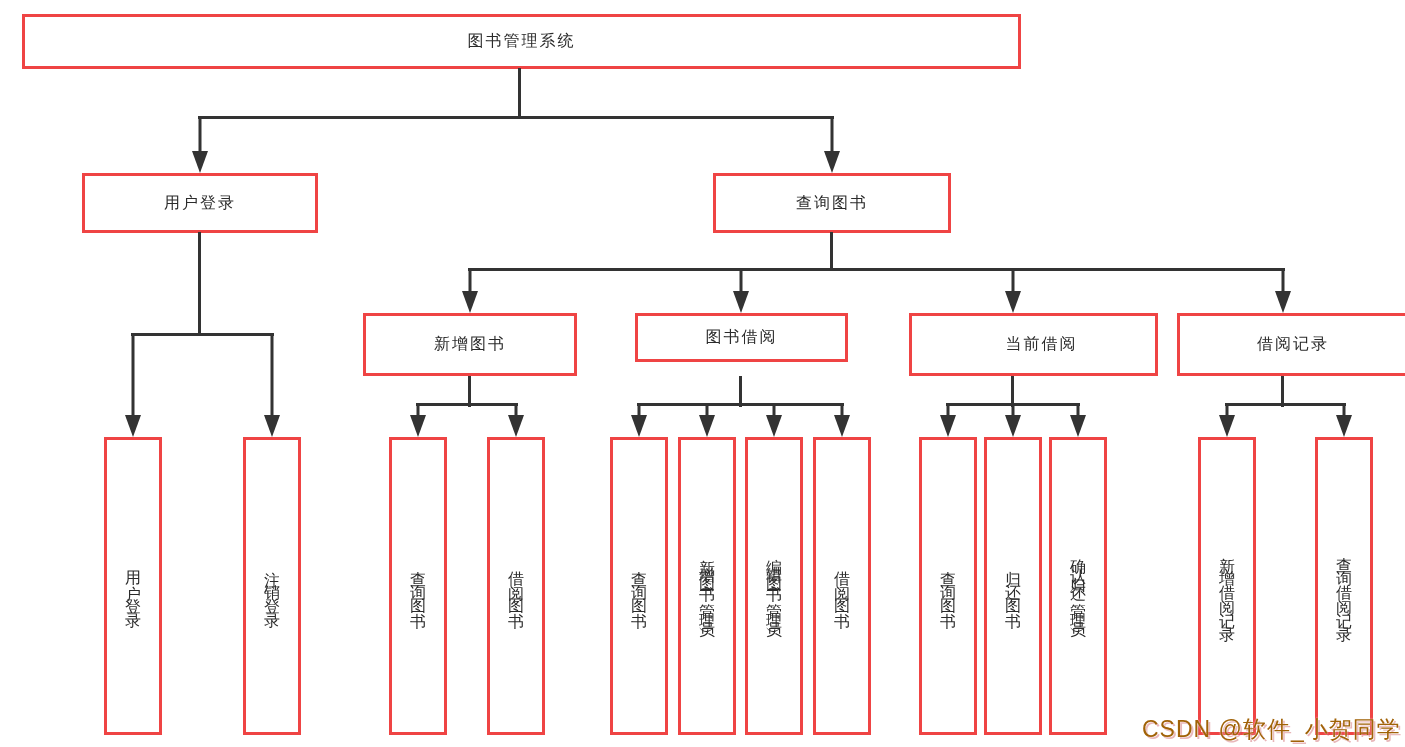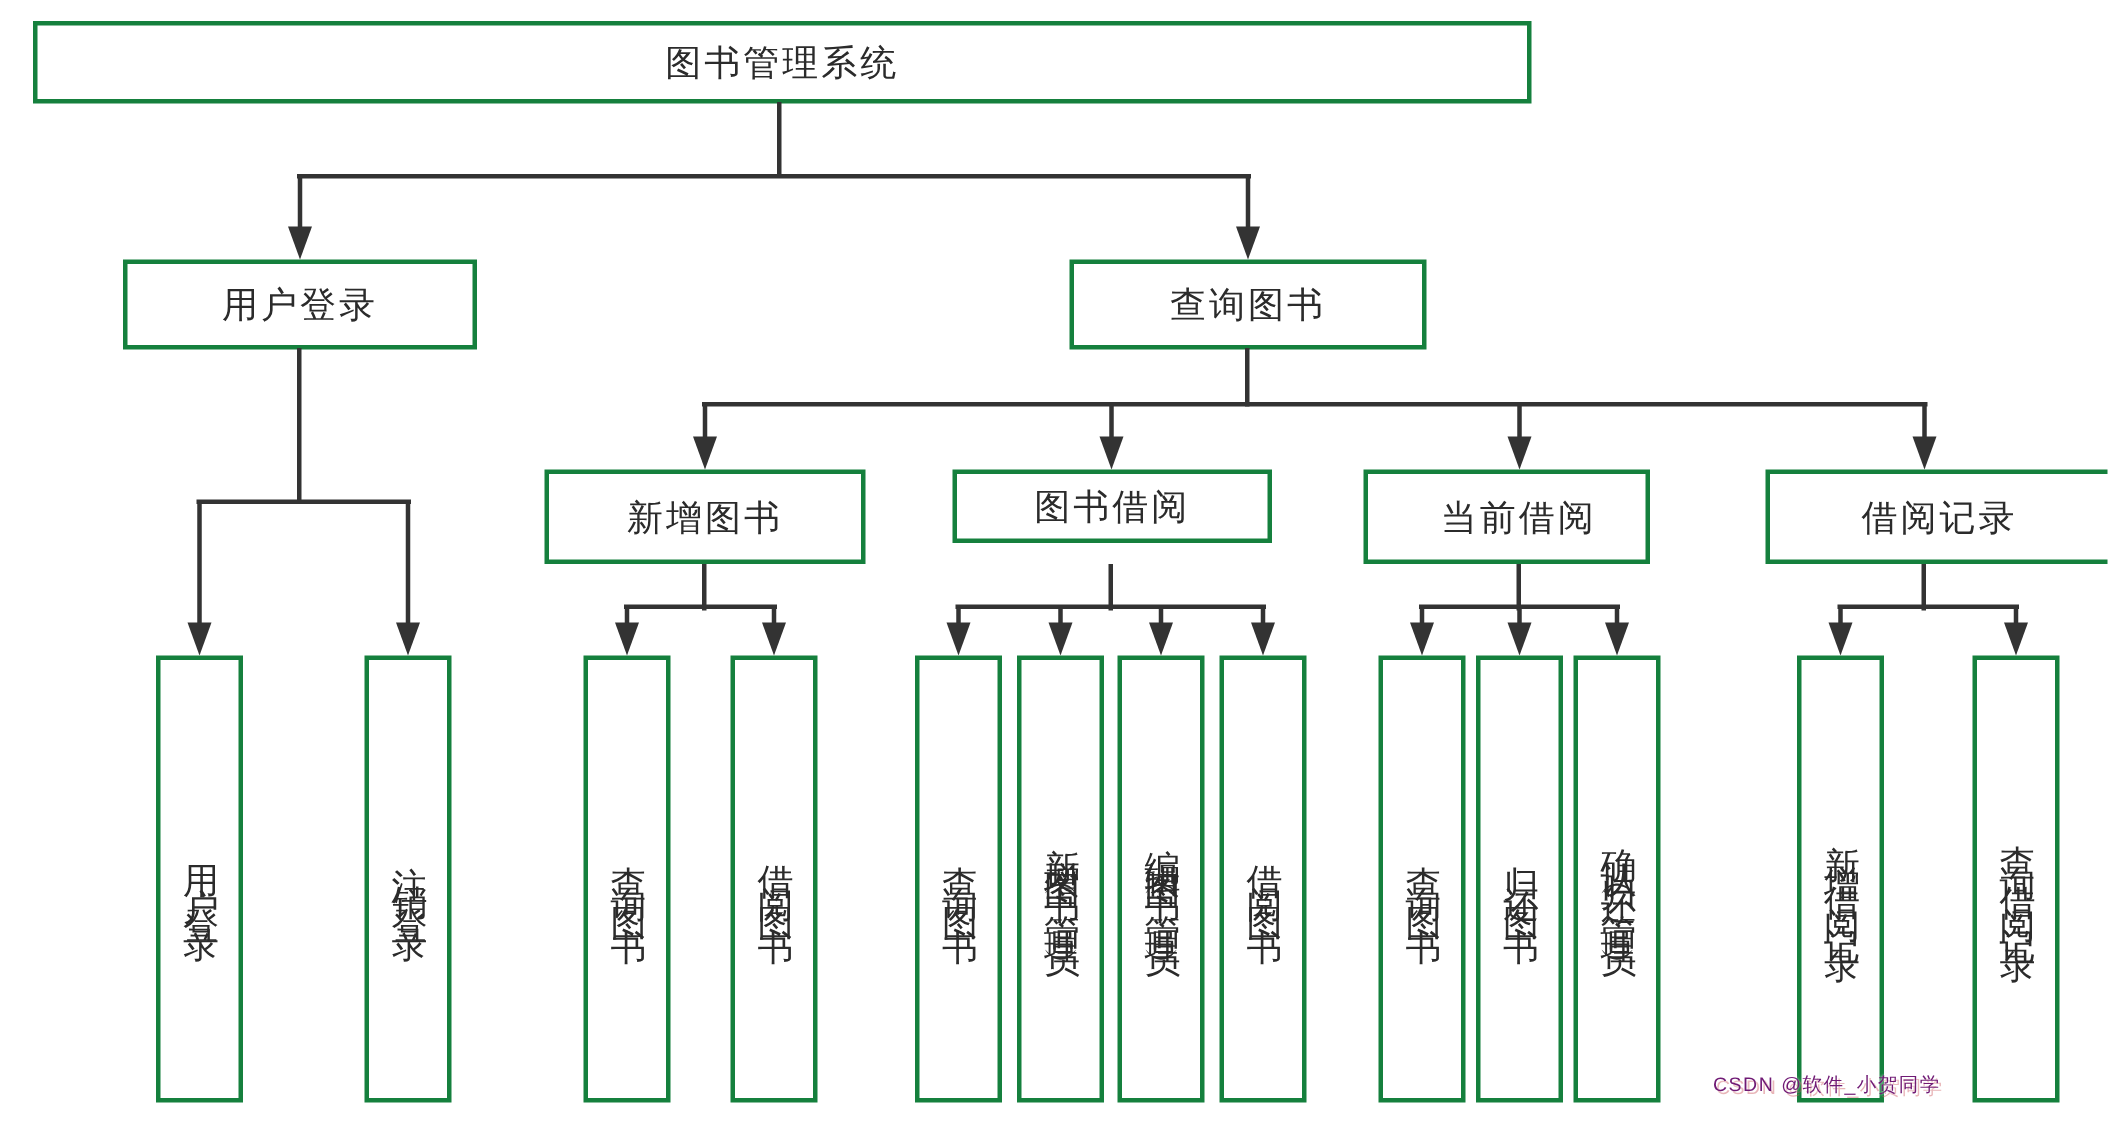--- a/index.html
+++ b/index.html
@@ -1,35 +1,35 @@
 <!DOCTYPE html>
 <html><head>
 <meta charset="utf-8">
 <style>
   html,body{margin:0;padding:0;background:#ffffff;}
   body{width:1405px;height:747px;position:relative;overflow:hidden;
        font-family:"Liberation Sans", sans-serif;color:#2f2f2f;}
   .stage{position:absolute;left:0;top:0;width:1405px;height:747px;}
-  .box{position:absolute;background:#ffffff;border:3px solid #15803d;
+  .box{position:absolute;background:#ffffff;border:3px solid #ef4444;
        box-sizing:border-box;display:flex;align-items:center;justify-content:center;
-       font-size:24px;color:#2b2b2b;}
+       font-size:16px;color:#2b2b2b;}
   .hbox span{letter-spacing:2px;white-space:nowrap;}
   .vbox span{writing-mode:vertical-rl;text-orientation:mixed;
              letter-spacing:9px;line-height:1;white-space:nowrap;}
   .vbox.short span{letter-spacing:14px;}
   .vline{position:absolute;width:3px;background:#333333;}
   .hline{position:absolute;height:3px;background:#333333;}
   .arrow{position:absolute;width:16px;}
   .arrow .shaft{display:block;position:absolute;left:50%;transform:translateX(-50%);
                 top:0;width:3px;height:calc(100% - 18px);background:#333333;}
   .arrow .head{display:block;position:absolute;left:50%;transform:translateX(-50%);
                bottom:0;width:0;height:0;border-left:8px solid transparent;
                border-right:8px solid transparent;border-top:22px solid #333333;}
-  .watermark{position:absolute;left:1142px;top:714px;font-size:13px;
-             color:#701a75;letter-spacing:1px;white-space:nowrap;
+  .watermark{position:absolute;left:1142px;top:714px;font-size:23px;
+             color:#a16207;letter-spacing:1px;white-space:nowrap;
              text-shadow:0 0 2px #ffffff,2px 2px 0 rgba(205,92,98,0.45);}
 </style>
 </head>
 <body>
 
 <div class="stage">
 
   <div class="box hbox" style="left:22px;top:14px;width:999px;height:55px;">
     <span>图书管理系统</span>
   </div>
@@ -40,21 +40,21 @@
   <div class="box hbox" style="left:713px;top:173px;width:238px;height:60px;">
     <span>查询图书</span>
   </div>
 
   <div class="box hbox" style="left:363px;top:313px;width:214px;height:63px;">
     <span>新增图书</span>
   </div>
   <div class="box hbox" style="left:635px;top:313px;width:213px;height:49px;">
     <span>图书借阅</span>
   </div>
-  <div class="box hbox" style="left:909px;top:313px;width:191px;height:63px;padding-left:16px;">
+  <div class="box hbox" style="left:909px;top:313px;width:249px;height:63px;padding-left:16px;">
     <span>当前借阅</span>
   </div>
   <div class="box hbox" style="left:1177px;top:313px;width:232px;height:63px;">
     <span>借阅记录</span>
   </div>
 
   <div class="box vbox short" style="left:104px;top:437px;width:58px;height:298px;">
     <span>用户登录</span>
   </div>
   <div class="box vbox short" style="left:243px;top:437px;width:58px;height:298px;">

